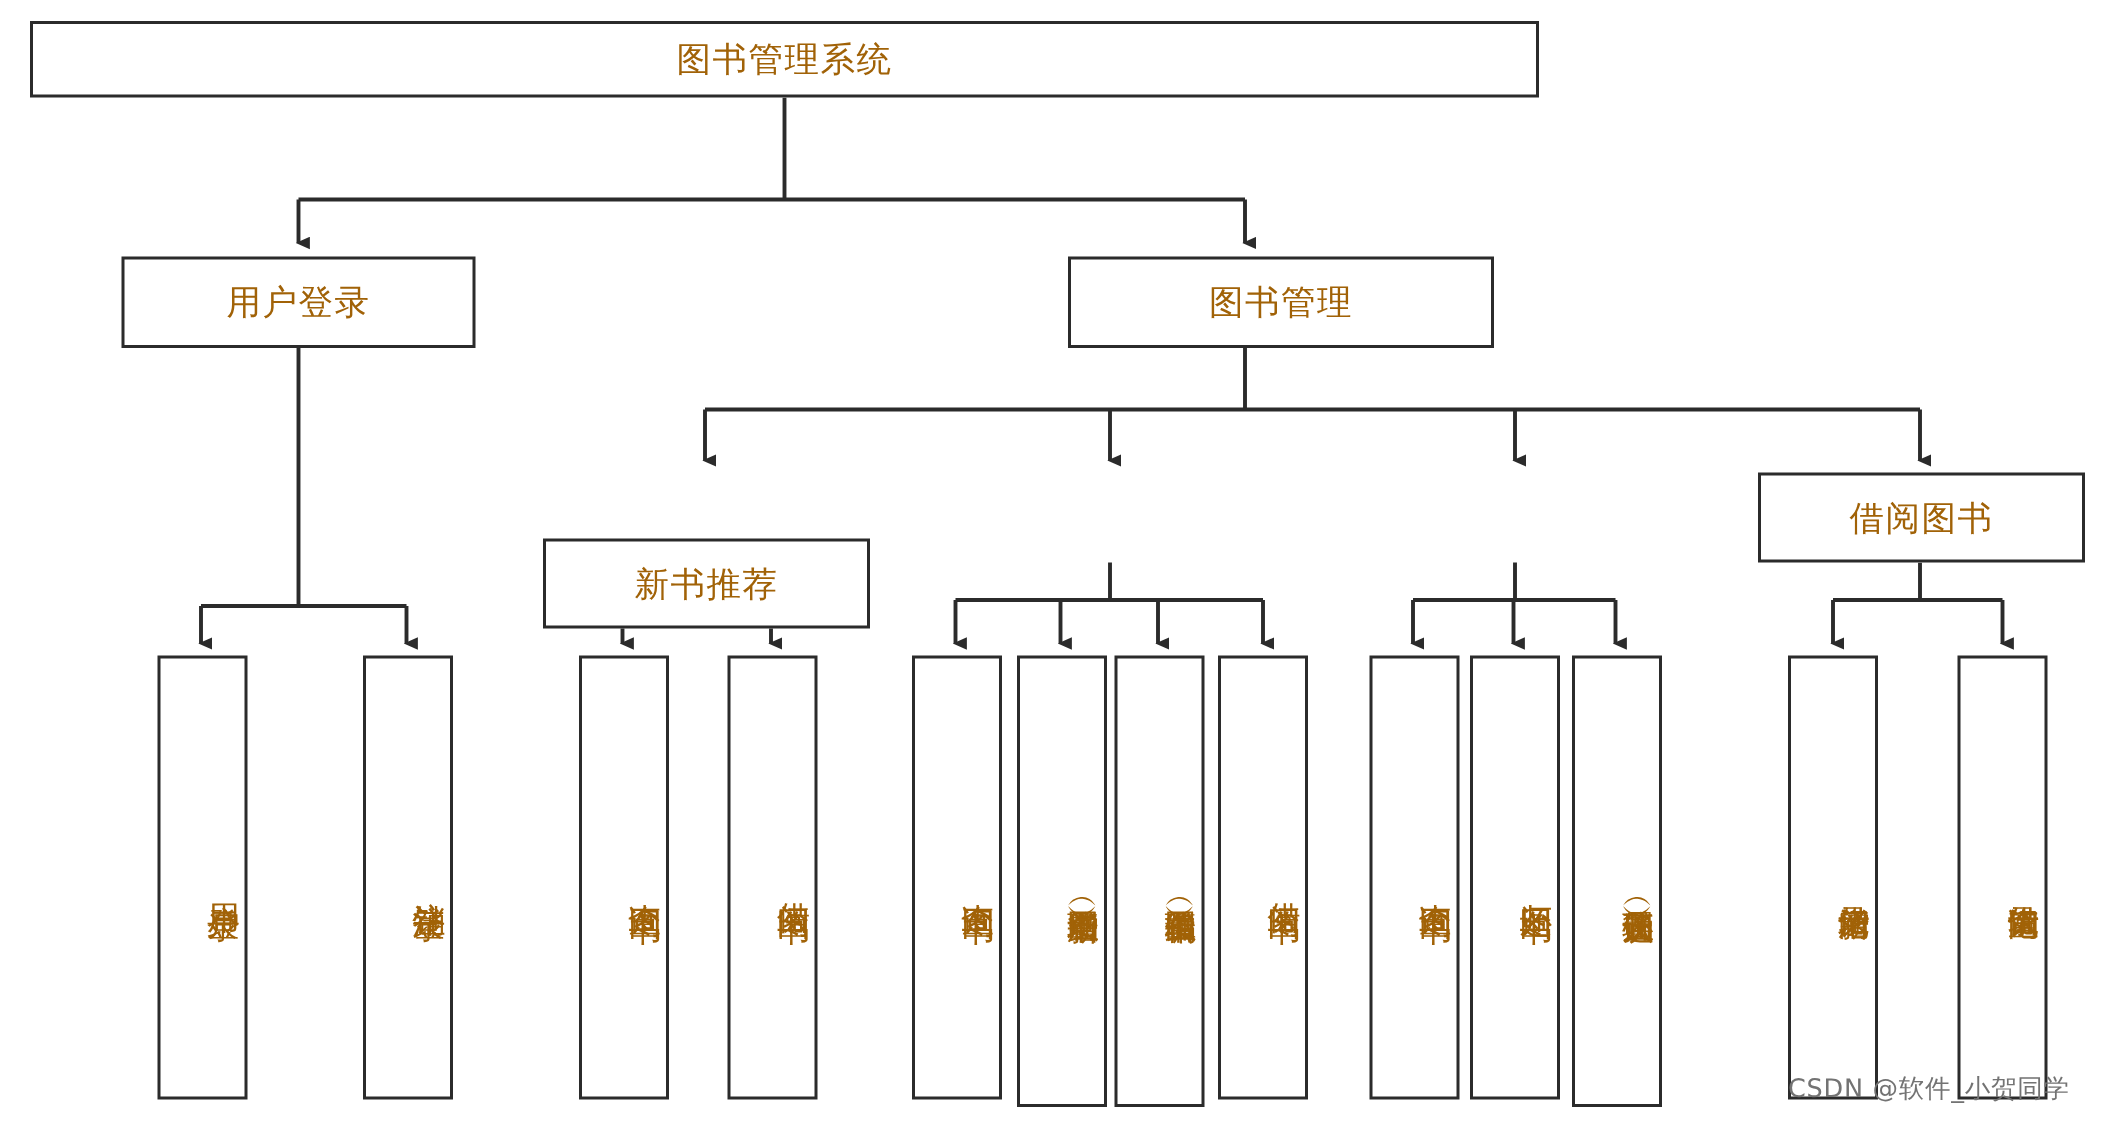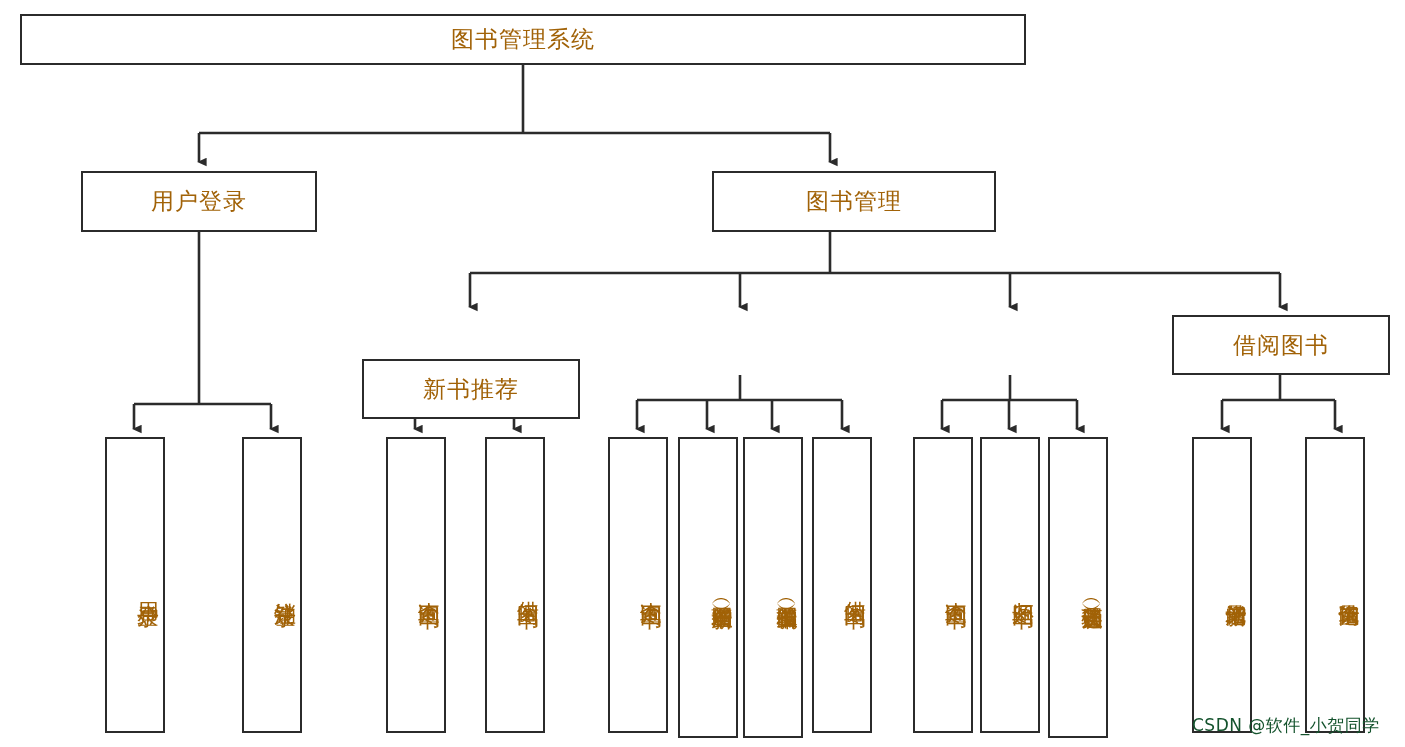--- a/index.html
+++ b/index.html
@@ -50,21 +50,21 @@
     letter-spacing: 0px;
   }
   .node-title {
     font-size: 25px;
   }
   .watermark {
     position: absolute;
     left: 1192px;
     top: 714px;
     font-size: 17px;
-    color: #14532d;
+    color: #737373;
     letter-spacing: 0.5px;
     white-space: nowrap;
     z-index: 5;
   }
 </style>
 </head>
 <body>
 
 <div id="canvas">
 

